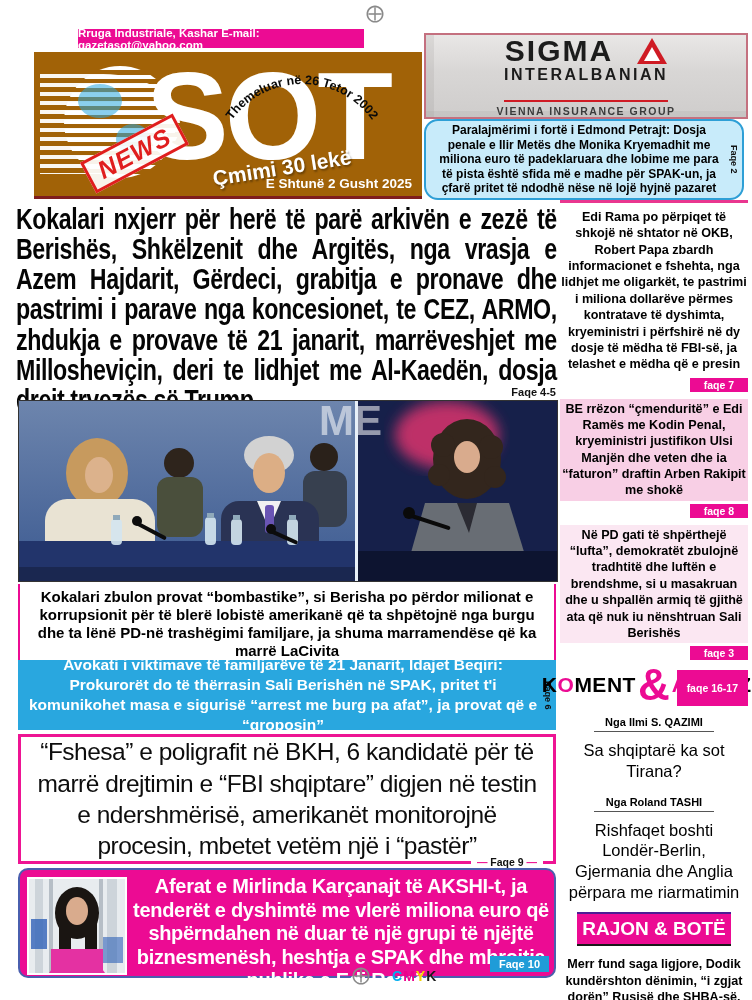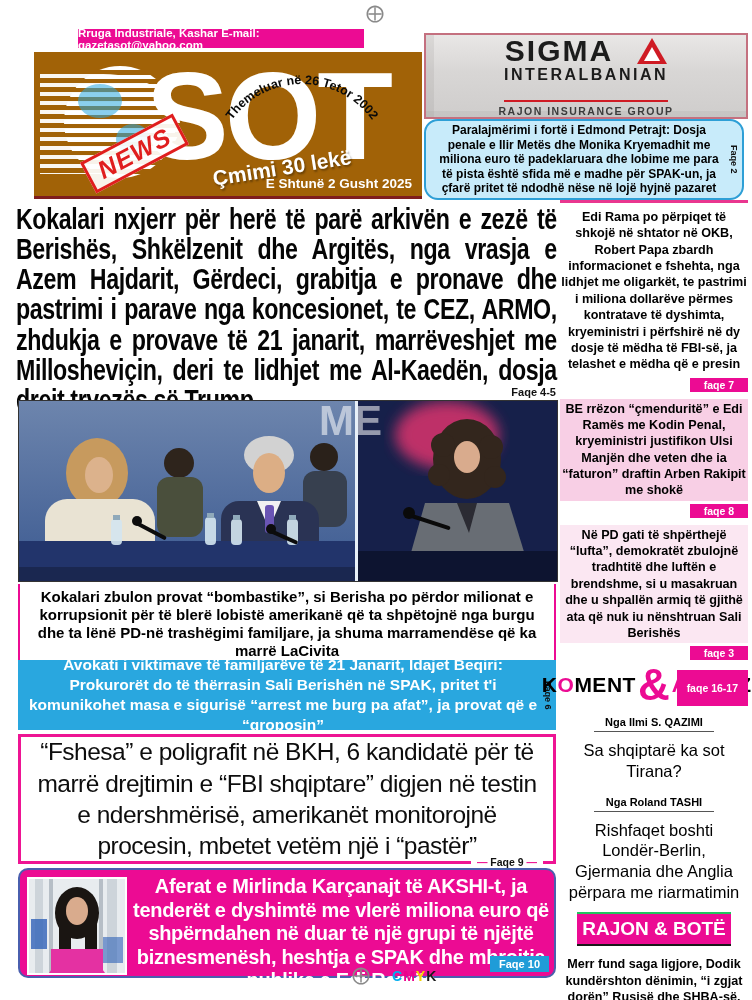--- a/index.html
+++ b/index.html
@@ -102,21 +102,21 @@
   .koment-line{display:flex;align-items:center;justify-content:center;}
   .koment .t{font-size:21px;font-weight:700;letter-spacing:.5px;}
   .koment .pink{color:#ec0b93;}
   .koment .amp{font-size:44px;font-weight:700;color:#ec0b93;line-height:.8;margin:0 2px;}
   .koment .badge{position:absolute;right:0;bottom:-4px;background:#ec0b93;color:#fff;
       font-weight:700;font-size:10.5px;padding:12px 10px;text-align:right;}
   .byline{font-size:11px;font-weight:700;text-align:center;margin-top:14px;}
   .byline-rule{width:120px;border-top:1.5px solid #555;margin:3px auto 8px;}
   .op-title{font-size:16.5px;font-weight:400;line-height:1.25;text-align:center;margin:4px 6px;}
   .rajon-hd{background:#ec0b93;color:#fff;font-weight:700;font-size:19px;text-align:center;
-      padding:4px 0;margin:10px 17px 8px;border-top:2px solid #22c55e;border-bottom:2px solid #1a1a1a;}
+      padding:4px 0;margin:10px 17px 8px;border-top:2px solid #4c1d95;border-bottom:2px solid #1a1a1a;}
 </style>
 </head>
 <body>
 
 <div class="page">
 
   <div class="regmark top">⨁</div>
 
   <div class="emailbar">Rruga Industriale, Kashar E-mail: gazetasot@yahoo.com</div>
 
@@ -140,21 +140,21 @@
     <div class="issue-date">E Shtunë 2 Gusht 2025</div>
   </div>
 
   <div class="sigma">
     <div class="bldg"></div>
     <div class="sigma-row">
       <span class="sigma-name">SIGMA</span>
       <span class="sigma-tri"></span>
     </div>
     <div class="sigma-sub">INTERALBANIAN</div>
-    <div class="sigma-vig">RAJON INSURANCE GROUP</div>
+    <div class="sigma-vig">VIENNA INSURANCE GROUP</div>
   </div>
 
   <div class="announce">
     <div class="announce-text">Paralajmërimi i fortë i Edmond Petrajt: Dosja penale e Ilir Metës dhe Monika Kryemadhit me miliona euro të padeklaruara dhe lobime me para të pista është sfida më e madhe për SPAK-un, ja çfarë pritet të ndodhë nëse në lojë hyjnë pazaret</div>
     <div class="vert-ref">Faqe 2</div>
   </div>
 
   <div class="headline">Kokalari nxjerr për herë të parë arkivën e zezë të Berishës, Shkëlzenit dhe Argitës, nga vrasja e Azem Hajdarit, Gërdeci, grabitja e pronave dhe pastrimi i parave nga koncesionet, te CEZ, ARMO, zhdukja e provave të 21 janarit, marrëveshjet me Millosheviçin, deri te lidhjet me Al-Kaedën, dosja drejt tryezës së Trump</div>
   <div class="headline-ref">Faqe 4-5</div>
 

